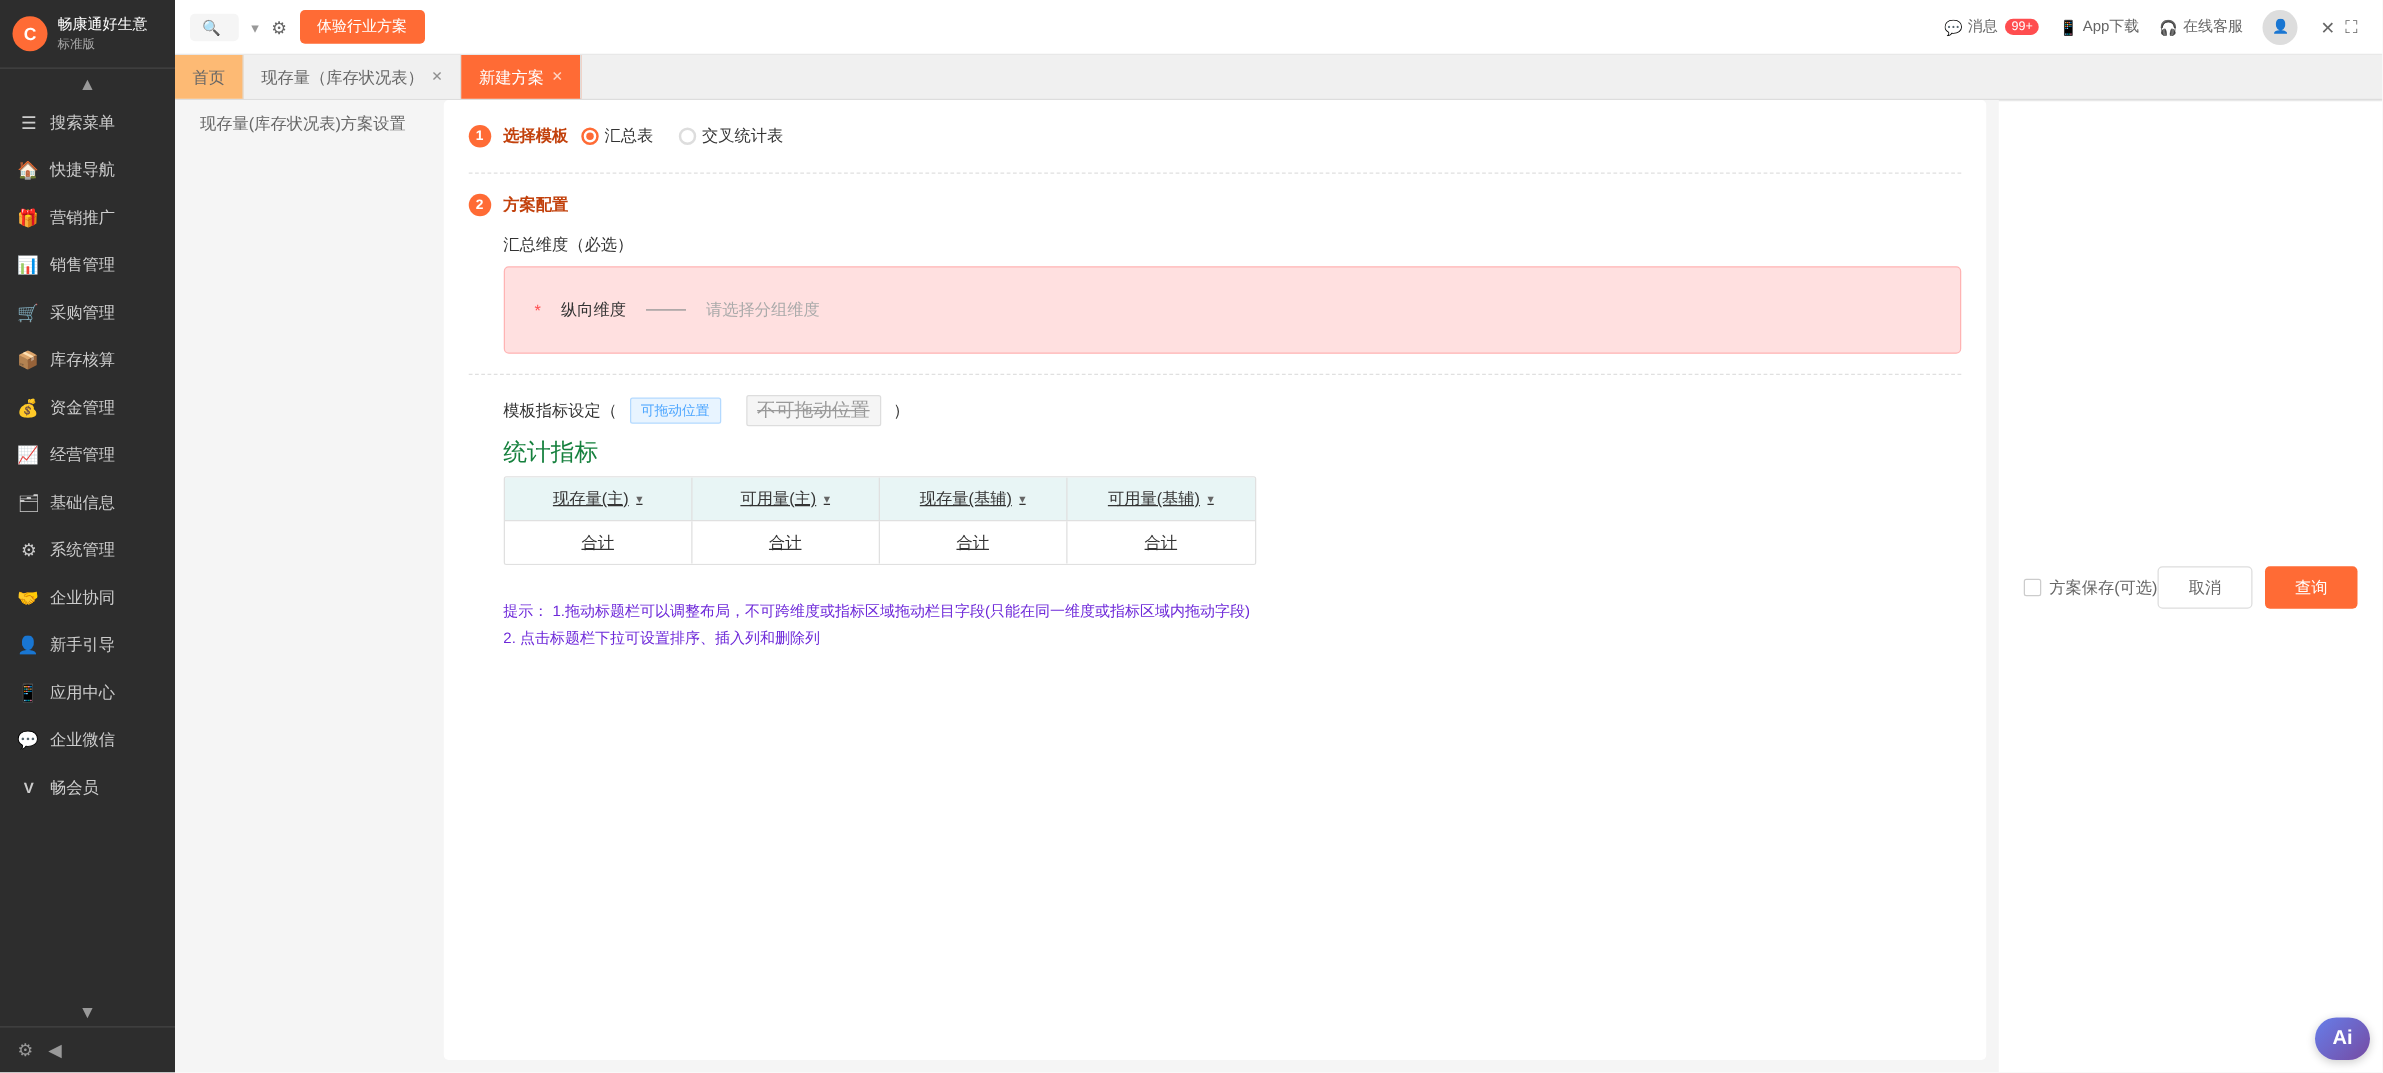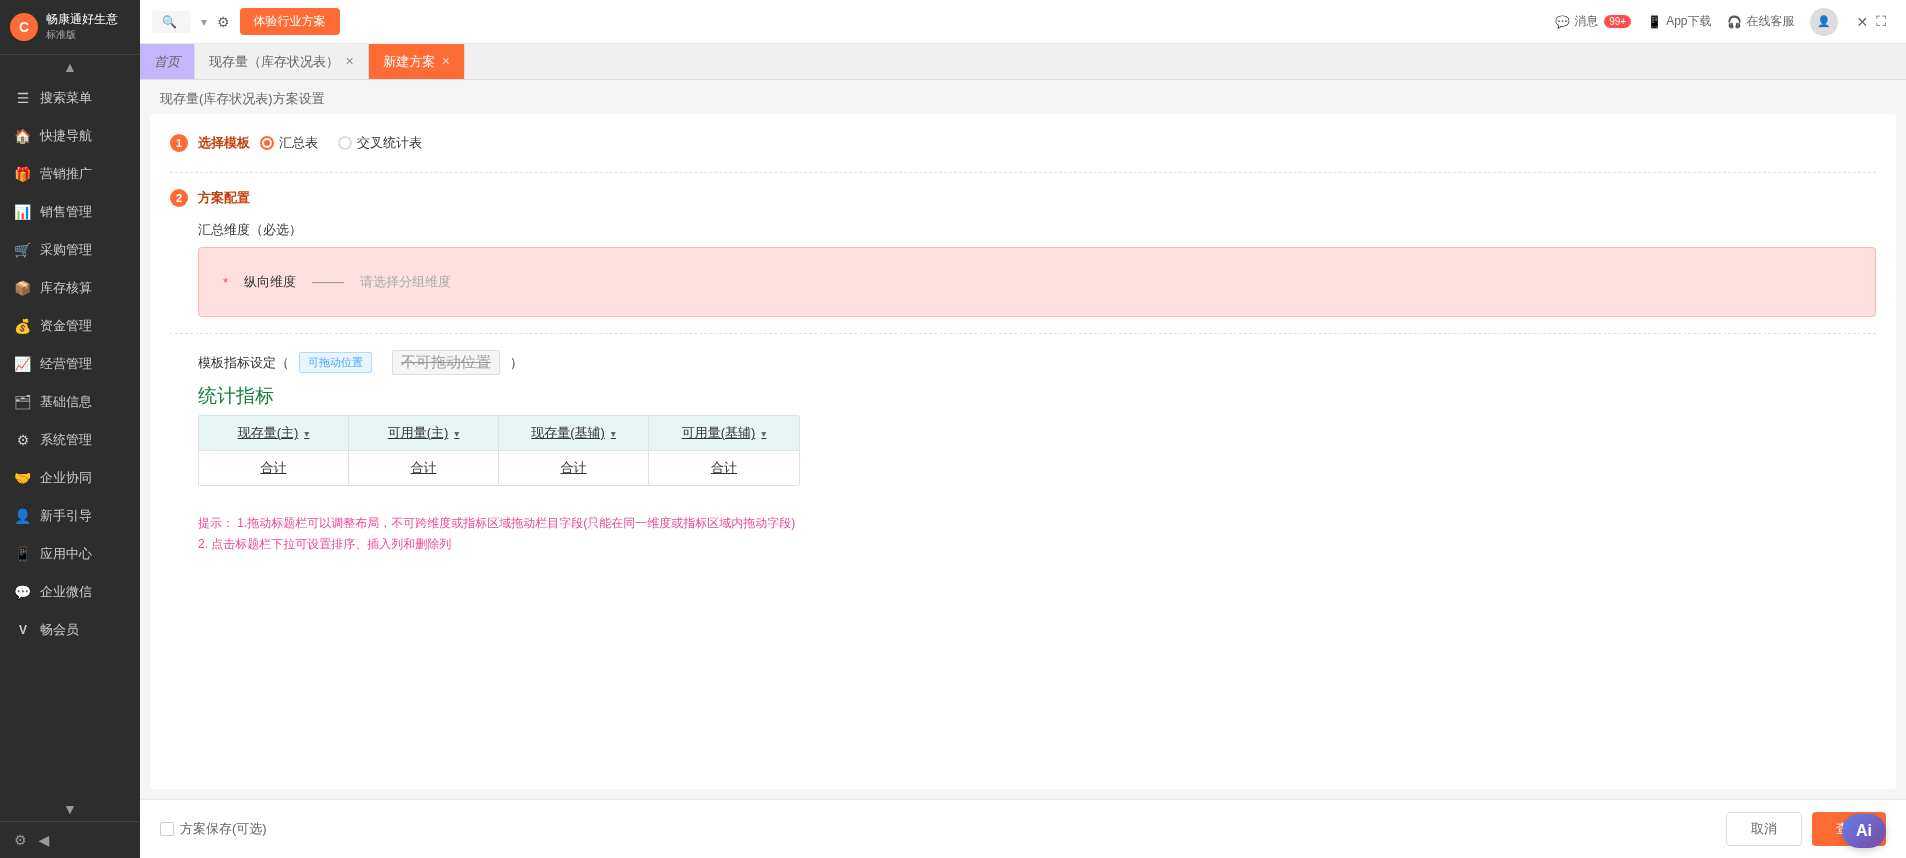--- a/index.html
+++ b/index.html
@@ -95,26 +95,26 @@
       padding: 0 14px; height: 100%; cursor: pointer;
       font-size: 13px; color: #666; border-right: 1px solid #ddd;
       background: #f0f0f0;
     }
     .tab.active {
       background: #ff6b35; color: white;
     }
     .tab-close {
       font-size: 11px; cursor: pointer; opacity: 0.7;
     }
-    .tab-home { color: #666; background: #c4b5fd; font-style: italic; }
+    .tab-home { color: #666; background: #fdba74; }
 
     
     .content {
       flex: 1; overflow-y: auto; background: #f5f5f5; padding: 0;
-      display: flex; flex-direction: column;
+      display: flex; 
     }
 
     .content-header {
       background: #f5f5f5; padding: 10px 20px 6px;
       font-size: 13px; color: #666;
     }
 
     .content-body {
       background: #fff; margin: 0 10px 10px; padding: 20px;
       border-radius: 4px; flex: 1;
@@ -181,21 +181,21 @@
     .stats-cell {
       padding: 8px 16px; font-size: 13px; color: #333;
       display: flex; align-items: center; gap: 6px;
       border-right: 1px solid #e0e0e0; min-width: 150px; justify-content: center; text-decoration: underline;
     }
     .stats-cell:last-child { border-right: none; }
     .stats-cell-chevron { font-size: 10px; color: #666; }
 
     
     .tips-section { margin-top: 16px; padding: 10px 0; }
-    .tip-item { font-size: 12px; color: #ec4899; margin-bottom: 4px; }
+    .tip-item { font-size: 12px; color: #6d28d9; margin-bottom: 4px; }
 
     
     .content-footer {
       background: #fff; padding: 12px 20px;
       border-top: 1px solid #e8e8e8;
       display: flex; align-items: center; justify-content: space-between;
       flex-shrink: 0;
     }
     .save-option { display: flex; align-items: center; gap: 6px; font-size: 13px; color: #666; }
     .checkbox-box {
@@ -214,21 +214,21 @@
 
     
     .window-controls {
       display: flex; align-items: center; gap: 8px;
       padding: 0 8px;
     }
     .win-ctrl { background: none; border: none; cursor: pointer; font-size: 14px; color: #666; }
 
     
     .ai-badge {
-      position: fixed; bottom: 10px; right: 20px;
+      position: fixed; bottom: 10px; right: 10px;
       background: linear-gradient(135deg, #667eea, #764ba2);
       color: white; padding: 8px 14px; border-radius: 20px;
       font-size: 16px; font-weight: bold; cursor: pointer;
       box-shadow: 0 2px 8px rgba(0,0,0,0.2);
     }
   </style>
 </head>
 <body>
 
 <div class="sidebar">

